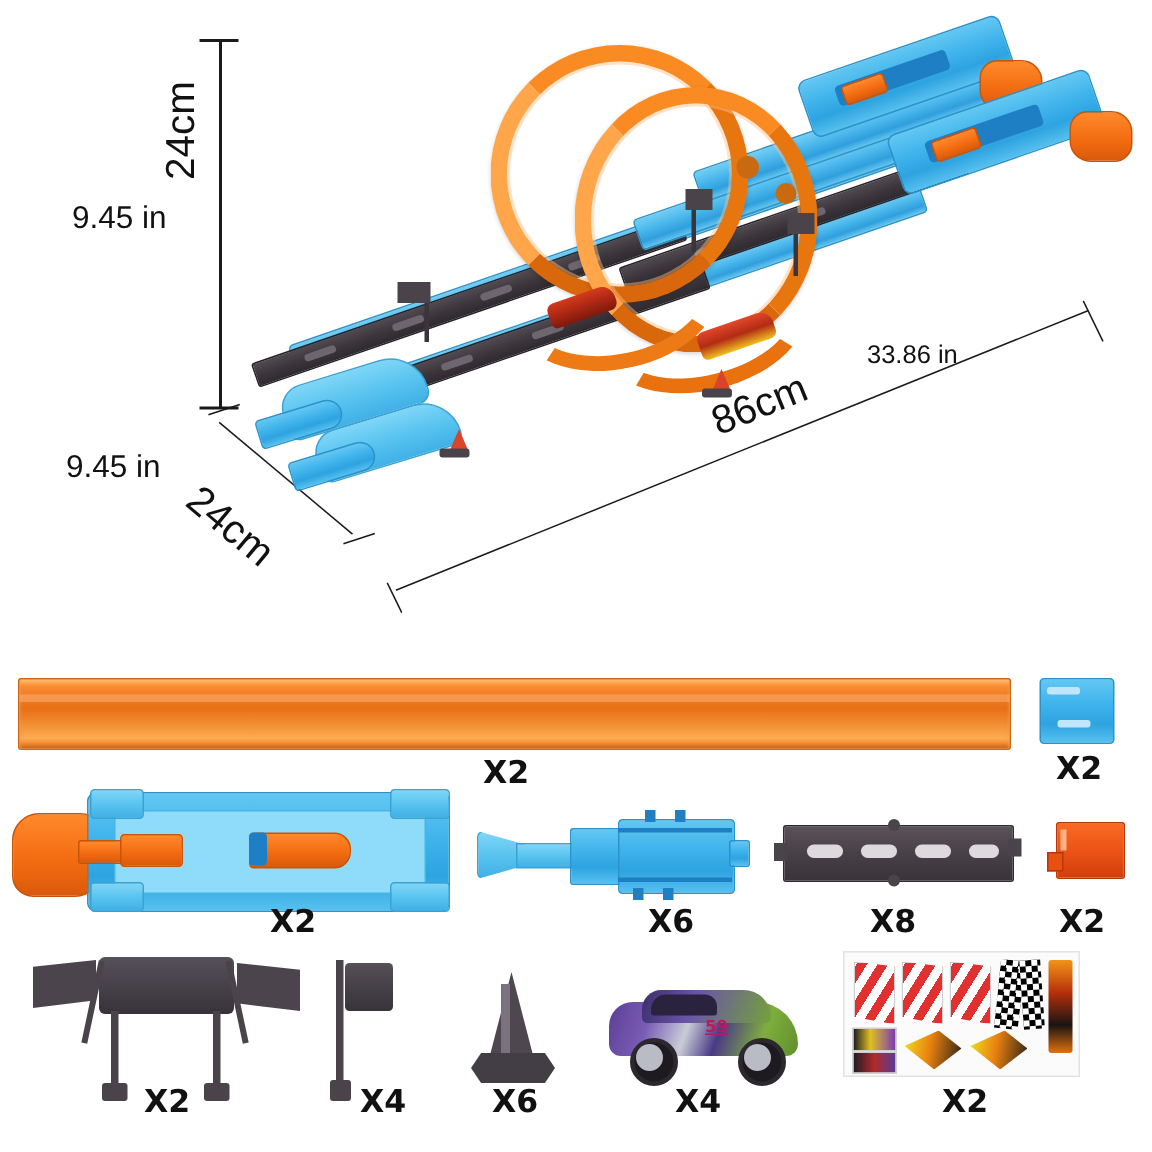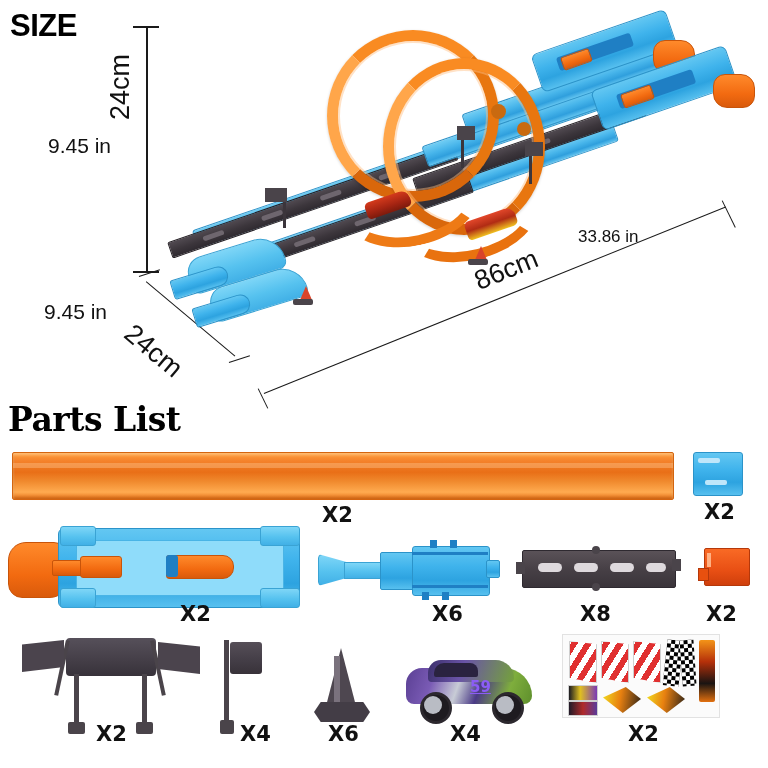--- a/index.html
+++ b/index.html
@@ -86,21 +86,20 @@
   .slot{position:absolute;background:#6e666e;border-radius:4px;}
   .flagpole{position:absolute;background:#3b353b;}
 
   .car{position:absolute;border-radius:5px 9px 5px 4px;}
 </style>
 </head>
 <body>
 
 <div id="root">
 
-  <div class="abs lbl title" id="size-title">SIZE</div>
 
   <div class="abs dimline vline" style="left:146px;top:26px;height:246px;"></div>
   <div class="abs tick" style="left:133px;top:26px;"></div>
   <div class="abs tick" style="left:133px;top:271px;"></div>
 
   <div class="abs lbl" id="lbl-945-top">9.45 in</div>
   <div class="abs lbl" id="lbl-24cm-v">24cm</div>
 
   <div class="abs diag" style="left:146px;top:281px;width:116px;transform:rotate(40deg);"></div>
   <div class="abs diag" style="left:139px;top:276px;width:22px;transform:rotate(-18deg);"></div>
@@ -179,21 +178,20 @@
     <div class="car abs" style="left:200px;top:178px;width:46px;height:17px;background:linear-gradient(180deg,#d43a1c 0%,#a42412 60%,#7d1a0c 100%);transform:rotate(-19deg);"></div>
     <div class="car abs" style="left:300px;top:196px;width:52px;height:19px;background:linear-gradient(180deg,#e2472a 0%,#b12c14 50%,#f0c020 100%);transform:rotate(-19deg);"></div>
 
     <div class="abs" style="left:310px;top:228px;width:0;height:0;border-left:6px solid transparent;border-right:6px solid transparent;border-bottom:14px solid #d9442a;"></div>
     <div class="abs dark2" style="left:303px;top:241px;width:20px;height:6px;border-radius:2px;"></div>
 
     <div class="abs" style="left:135px;top:268px;width:0;height:0;border-left:6px solid transparent;border-right:6px solid transparent;border-bottom:14px solid #d9442a;"></div>
     <div class="abs dark2" style="left:128px;top:281px;width:20px;height:6px;border-radius:2px;"></div>
   </div>
 
-  <div class="abs title" id="parts-title">Parts List</div>
 
   <div class="abs" style="left:12px;top:452px;width:660px;height:46px;">
     <div class="orange-rail" style="position:absolute;left:0;top:0;width:100%;height:100%;"></div>
   </div>
   <div class="abs qty" style="left:322px;top:503px;">X2</div>
 
   <div class="abs" style="left:693px;top:452px;width:48px;height:42px;">
     <div class="blue" style="position:absolute;left:0;top:0;width:100%;height:100%;border-radius:3px;"></div>
     <div class="abs" style="left:5px;top:6px;width:22px;height:5px;background:#bfe6fa;border-radius:2px;"></div>
     <div class="abs" style="left:12px;top:28px;width:22px;height:5px;background:#bfe6fa;border-radius:2px;"></div>
@@ -282,21 +280,21 @@
     <div class="abs" style="left:16px;top:0px;width:0;height:0;border-left:15px solid transparent;border-right:15px solid transparent;border-bottom:58px solid #4e4750;"></div>
     <div class="abs" style="left:24px;top:8px;width:6px;height:46px;background:#7a727d;"></div>
     <div class="abs" style="left:4px;top:54px;width:56px;height:20px;background:#433d46;clip-path:polygon(12% 0,88% 0,100% 50%,88% 100%,12% 100%,0 50%);"></div>
   </div>
   <div class="abs qty" style="left:328px;top:722px;">X6</div>
 
   <div class="abs" style="left:404px;top:652px;width:132px;height:74px;">
     <div class="abs" style="left:2px;top:16px;width:126px;height:36px;border-radius:16px 28px 8px 8px;background:linear-gradient(110deg,#5a3f93 0%,#7a5bb5 22%,#c8ccd6 42%,#4a3a86 58%,#7fae3d 80%,#5e8f2c 100%);"></div>
     <div class="abs" style="left:24px;top:8px;width:86px;height:22px;border-radius:14px 20px 4px 4px;background:linear-gradient(110deg,#3b2f6b 0%,#6a54a8 40%,#74a23a 100%);"></div>
     <div class="abs" style="left:30px;top:11px;width:44px;height:14px;border-radius:10px 8px 2px 2px;background:#2a2340;"></div>
-    <div class="abs" style="left:66px;top:26px;width:26px;height:16px;color:#8b5cf6;font-size:15px;font-weight:bold;font-family:'DejaVu Sans',sans-serif;text-decoration:underline;">59</div>
+    <div class="abs" style="left:66px;top:26px;width:26px;height:16px;color:#be185d;font-size:11px;font-weight:bold;font-family:'DejaVu Sans',sans-serif;text-decoration:underline;">59</div>
     <div class="abs" style="left:16px;top:40px;width:26px;height:26px;border-radius:50%;background:#1e1b20;border:3px solid #2c282e;"></div>
     <div class="abs" style="left:20px;top:44px;width:18px;height:18px;border-radius:50%;background:#b9bcc4;"></div>
     <div class="abs" style="left:88px;top:40px;width:26px;height:26px;border-radius:50%;background:#1e1b20;border:3px solid #2c282e;"></div>
     <div class="abs" style="left:92px;top:44px;width:18px;height:18px;border-radius:50%;background:#b9bcc4;"></div>
   </div>
   <div class="abs qty" style="left:450px;top:722px;">X4</div>
 
   <div class="abs" style="left:562px;top:634px;width:156px;height:82px;background:#fbfbfb;border:1px solid #e2e2e2;">
 
     <div class="abs" style="left:6px;top:6px;width:26px;height:40px;background:repeating-linear-gradient(-58deg,#e03030 0 6px,#ffffff 6px 12px);border:1px solid #cfcfcf;clip-path:polygon(0 0,100% 8%,100% 100%,0 88%);"></div>

